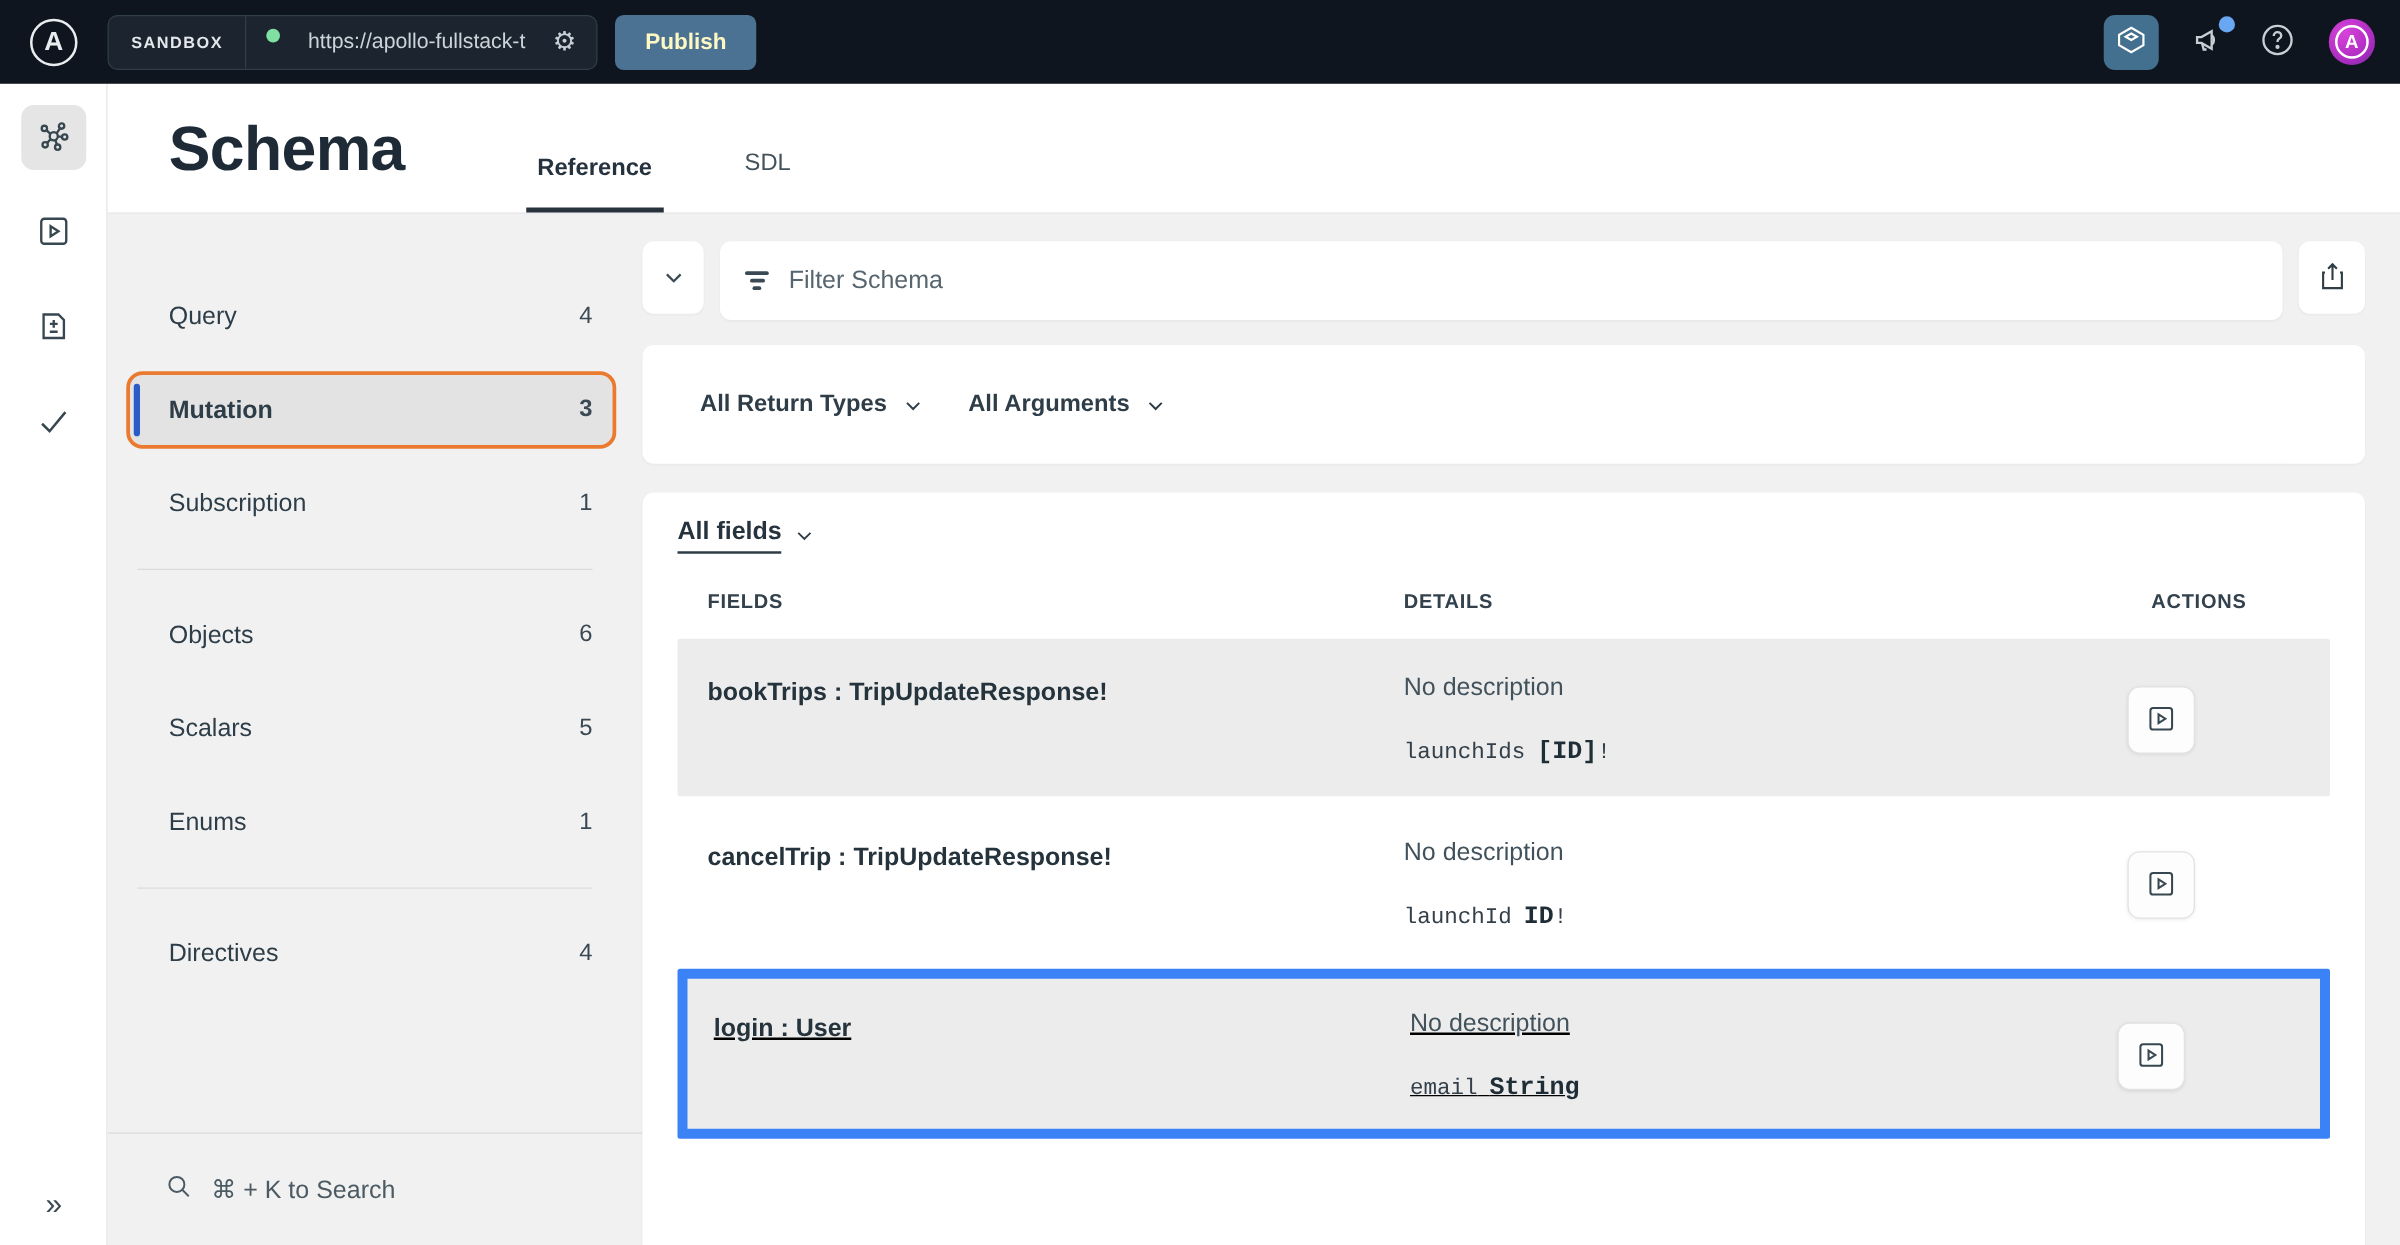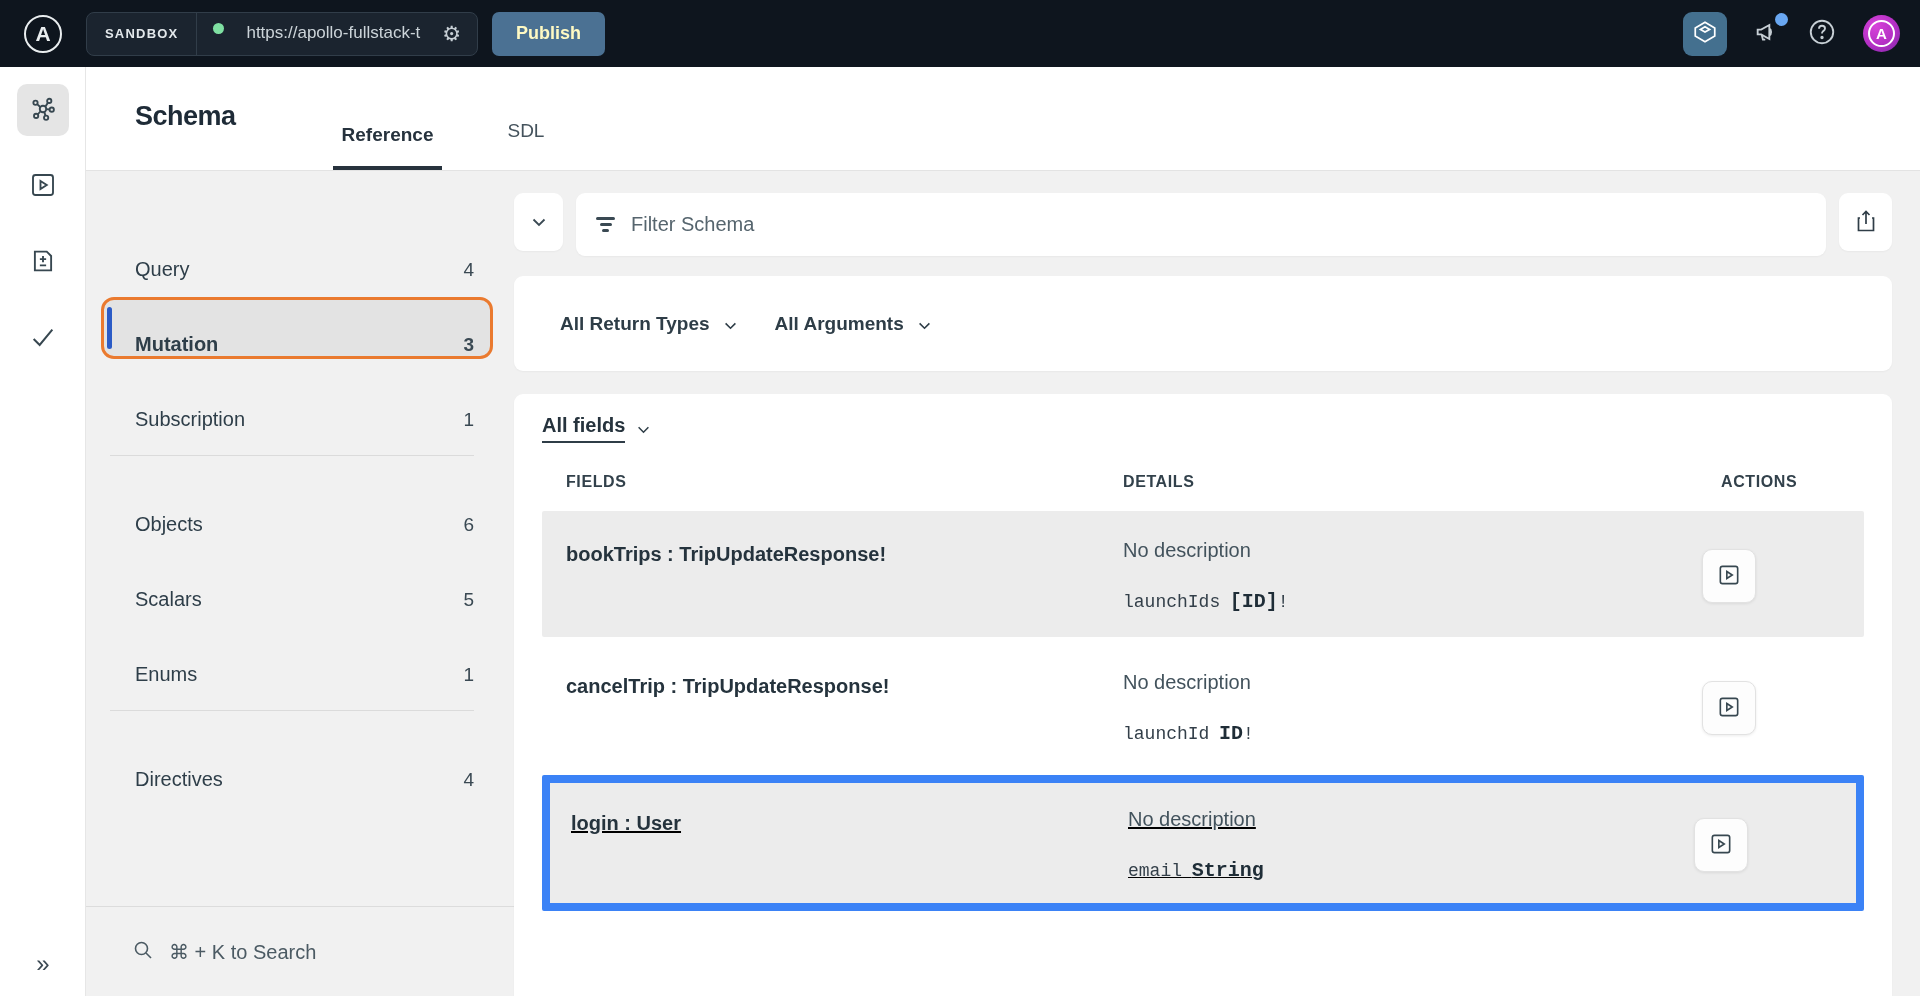--- a/index.html
+++ b/index.html
@@ -48,31 +48,31 @@
   .rail-btn { width:52px; height:52px; border:none; background:transparent; border-radius:10px;
     display:flex; align-items:center; justify-content:center; cursor:pointer; margin-bottom:24px; }
   .rail-btn.active { background:#e5e5e5; }
   .rail-btn svg { stroke:#374750; }
   .rail-expand { position:absolute; left:0; bottom:18px; width:86px; text-align:center;
     font-size:24px; color:#3c4a54; background:none; border:none; cursor:pointer; }
 
   
   .page-header { position:absolute; left:86px; top:67px; width:1834px; height:104px;
     background:#ffffff; border-bottom:1px solid #e3e3e3; display:flex; align-items:flex-end; }
-  .page-title { font-size:27px; font-weight:bold; color:#1e2b37; margin-left:49px;
-    margin-bottom:38px; letter-spacing:-0.5px; }
+  .page-title { font-size:50px; font-weight:bold; color:#1e2b37; margin-left:49px;
+    margin-bottom:22px; letter-spacing:-0.5px; }
   .tabs { display:flex; margin-left:97px; height:100%; align-items:flex-end; gap:56px; }
   .tab { padding:0 9px 24px 9px; font-size:19px; color:#44525c; cursor:pointer;
     border-bottom:4px solid transparent; }
   .tab.active { color:#26323d; font-weight:bold; border-bottom-color:#27323d; padding-bottom:20px; }
 
   
   .nav-panel { position:absolute; left:86px; top:171px; width:428px; height:825px;
     padding-top:54px; }
-  .nav-item { position:relative; display:flex; align-items:flex-end; height:56px;
+  .nav-item { position:relative; display:flex; align-items:center; height:56px;
     margin:0 24px 19px 18px; padding:0 16px 0 31px; border-radius:7px; cursor:pointer;
     font-size:20px; color:#2e3e49; }
   .nav-label { flex:1; }
   .nav-count { font-size:19px; color:#3a4953; }
   .nav-item.selected { background:#e3e3e3; font-weight:bold;border-radius:10px; }
   .nav-item.annotated { outline:3px solid #ea7a2f; outline-offset:0; }
   .sel-bar { position:absolute; left:3px; top:7px; width:5px; height:42px;
     background:#2b5bc6; border-radius:3px; }
   .nav-divider { height:1px; background:#dbdbdb; margin:24px 40px 24px 24px; }
   .nav-search { position:absolute; left:0; bottom:0; width:428px; height:90px;

